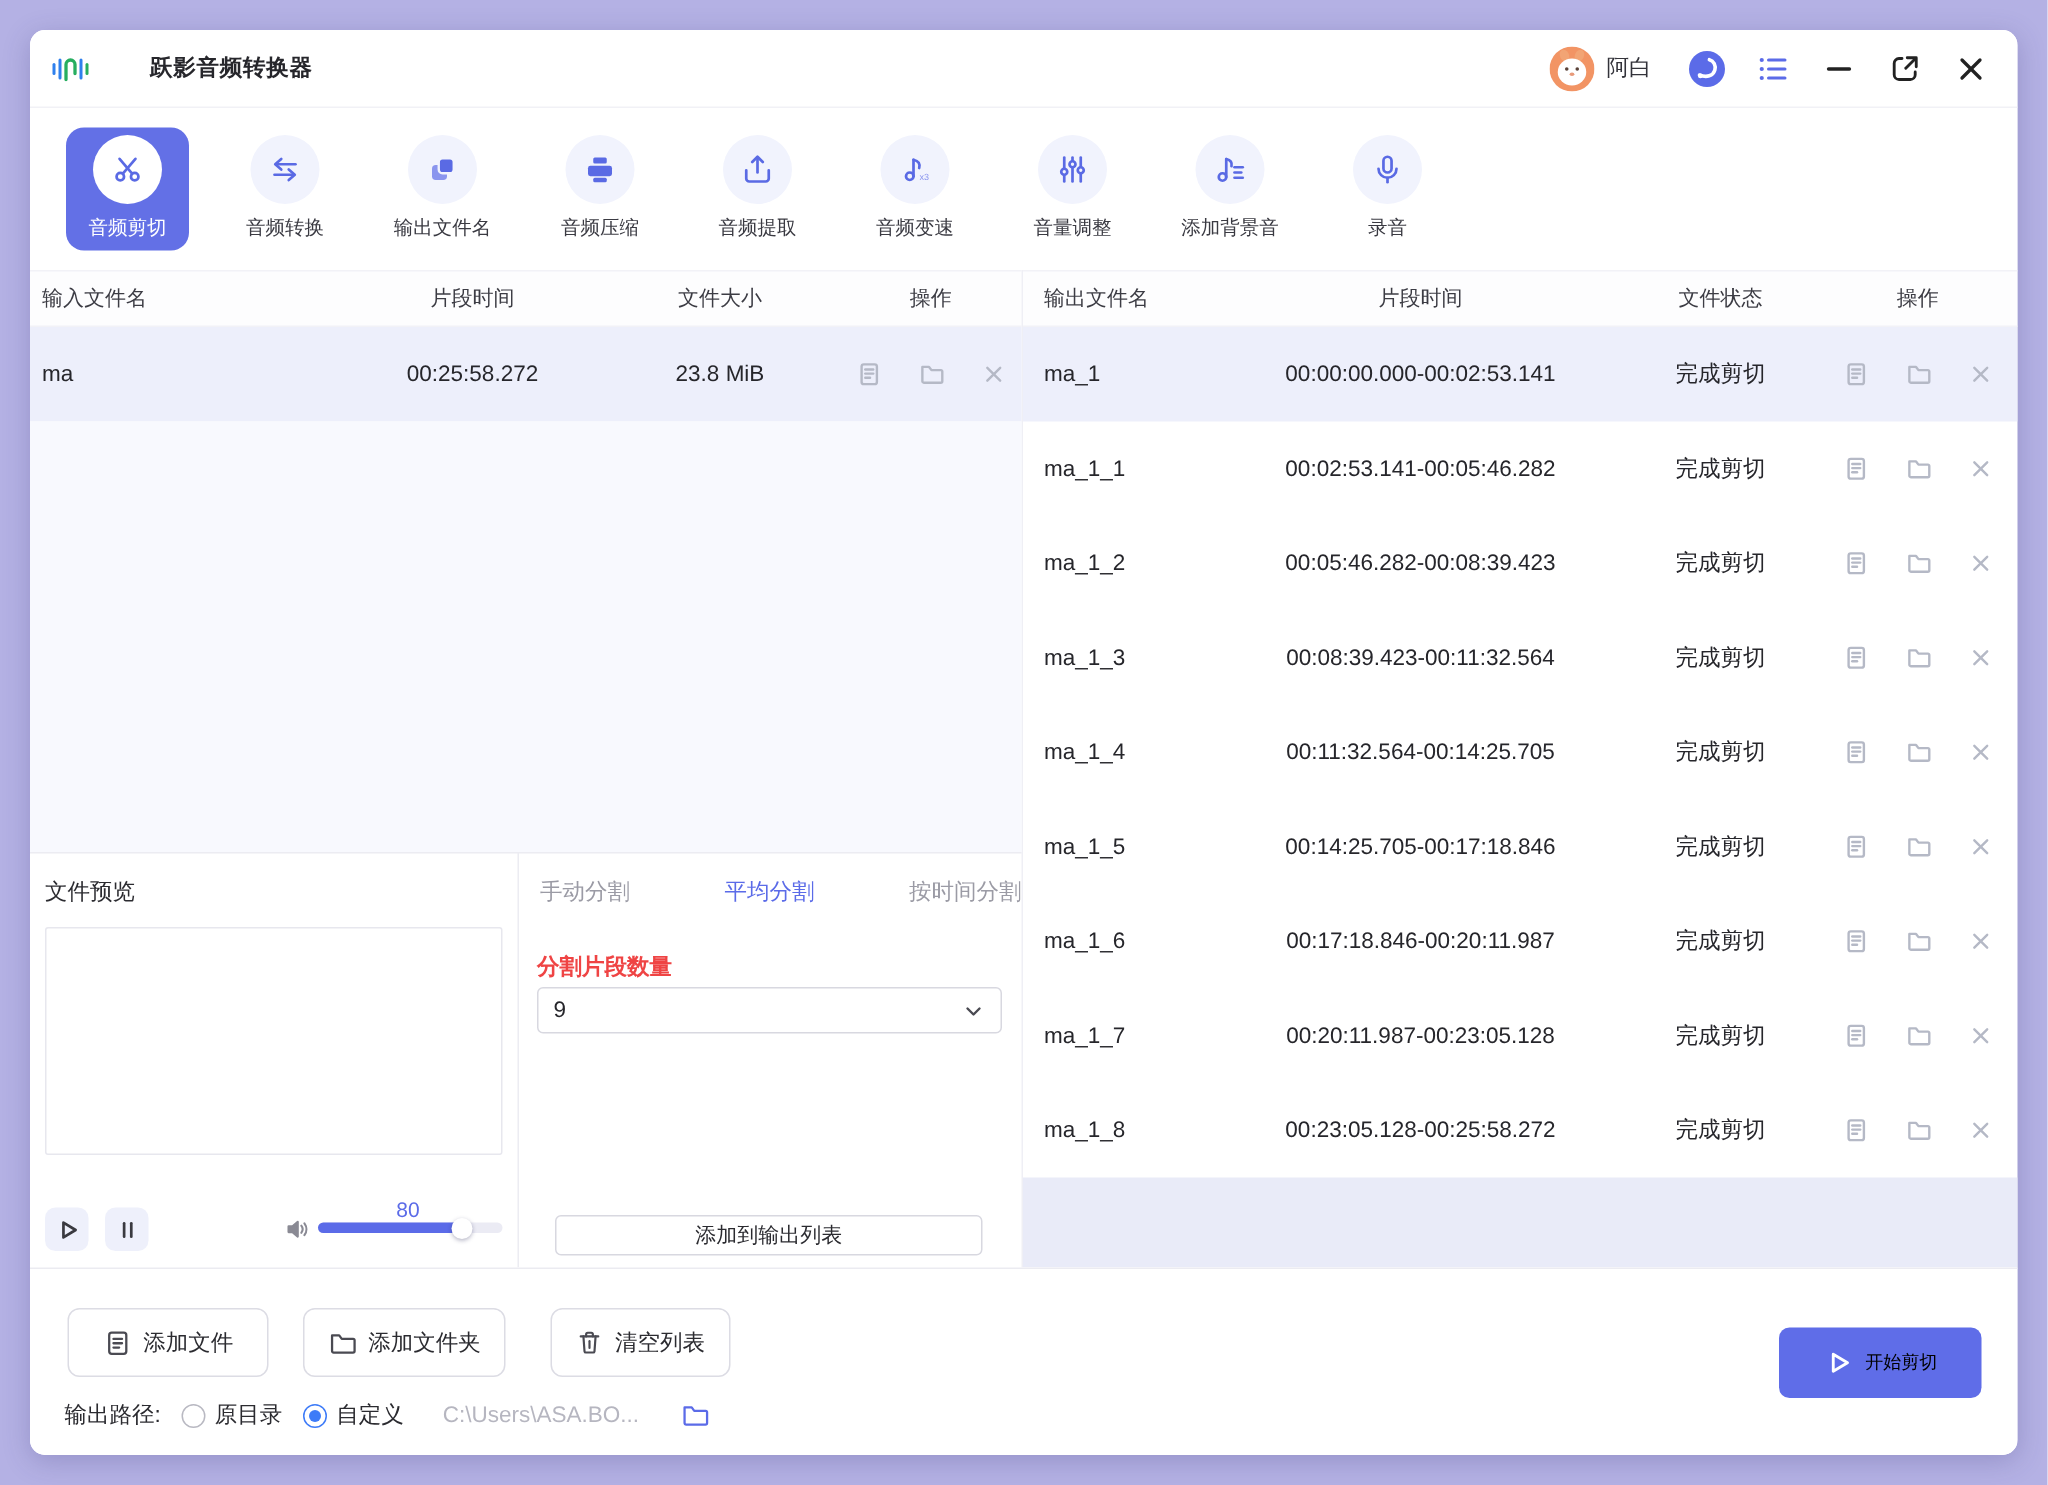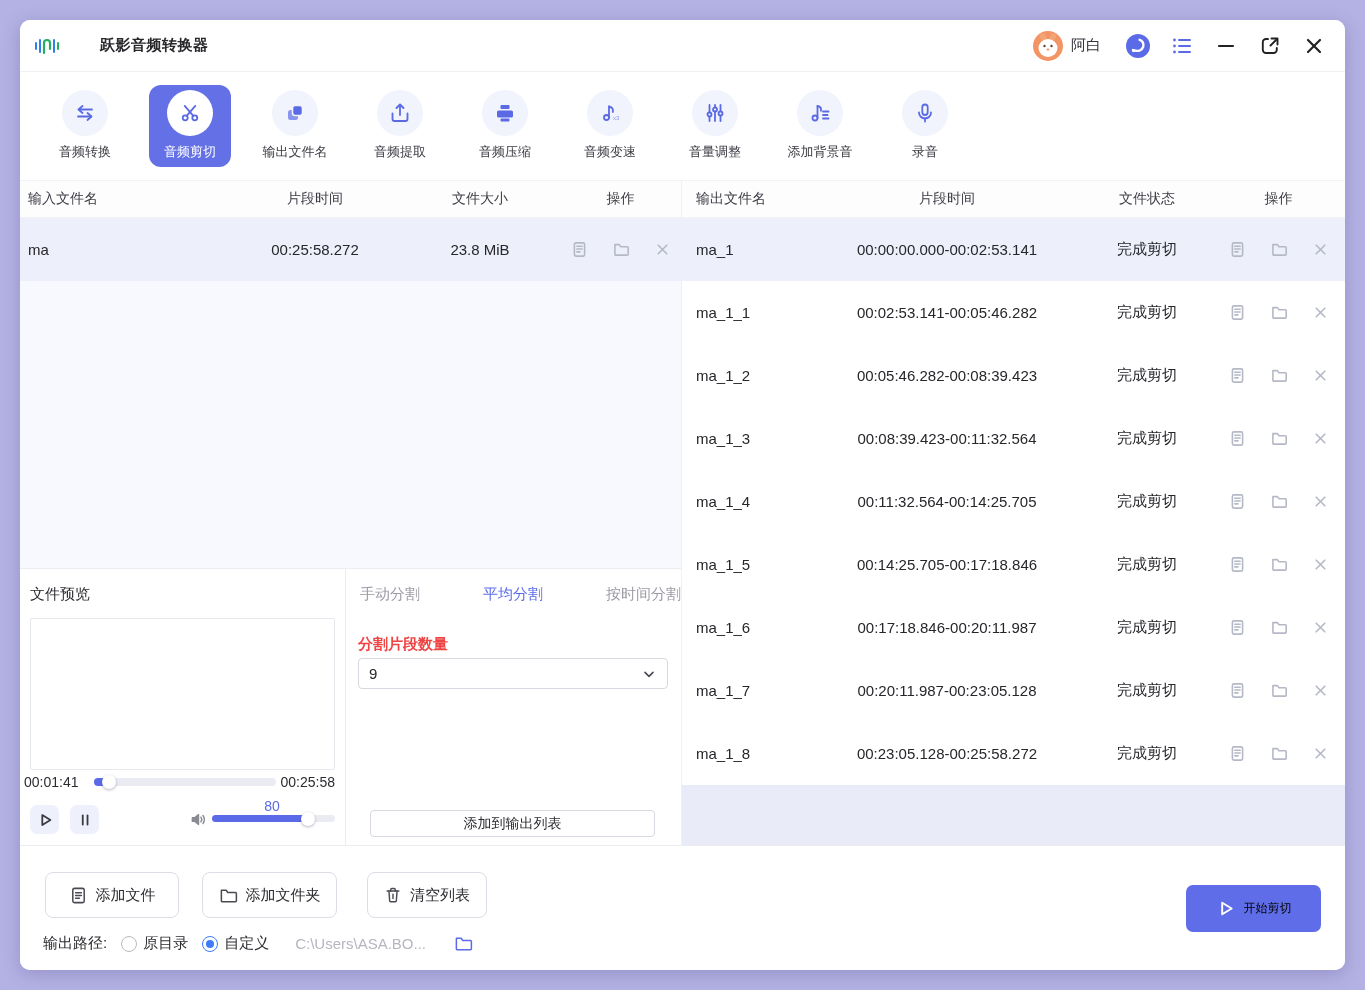--- a/index.html
+++ b/index.html
@@ -199,70 +199,70 @@
       <div class="tb-ico tb-gap">
         <svg width="22" height="22" viewBox="0 0 22 22" stroke="#222" stroke-width="2.2" stroke-linecap="round">
           <line x1="5" y1="5" x2="17" y2="17"></line>
             <line x1="17" y1="5" x2="5" y2="17"></line>
         </svg>
       </div>
     </div>
   </div>
 
   <div class="tabbar">
+    <div class="tab selected">
+      <div class="circ">
+        <svg class="ticon" width="24" height="24" viewBox="0 0 24 24">
+            <circle cx="7.2" cy="16.8" r="2.5"></circle>
+            <circle cx="16.8" cy="16.8" r="2.5"></circle>
+            <path d="M8.9 14.7 L17.3 4.9"></path>
+            <path d="M15.1 14.7 L6.7 4.9"></path>
+          </svg>
+      </div>
+      <span class="tlabel">音频剪切</span>
+    </div>
     <div class="tab">
       <div class="circ">
         <svg class="ticon" width="24" height="24" viewBox="0 0 24 24">
             <path d="M19 8.5 H6"></path>
             <path d="M9.5 5 L5.5 8.5 L9.5 12"></path>
             <path d="M5 15.5 H18"></path>
             <path d="M14.5 12 l4 3.5 -4 3.5"></path>
           </svg>
       </div>
       <span class="tlabel">音频转换</span>
     </div>
-    <div class="tab selected">
-      <div class="circ">
-        <svg class="ticon" width="24" height="24" viewBox="0 0 24 24">
-            <circle cx="7.2" cy="16.8" r="2.5"></circle>
-            <circle cx="16.8" cy="16.8" r="2.5"></circle>
-            <path d="M8.9 14.7 L17.3 4.9"></path>
-            <path d="M15.1 14.7 L6.7 4.9"></path>
-          </svg>
-      </div>
-      <span class="tlabel">音频剪切</span>
-    </div>
     <div class="tab">
       <div class="circ">
         <svg width="24" height="24" viewBox="0 0 24 24">
             <rect x="5" y="9" width="10" height="10" rx="2.5" fill="#8a95ee"></rect>
             <rect x="9.5" y="4.5" width="10" height="10" rx="2.5" fill="#5a6ae4" stroke="#f1f3fd" stroke-width="1.6"></rect>
           </svg>
       </div>
       <span class="tlabel">输出文件名</span>
+    </div>
+    <div class="tab">
+      <div class="circ">
+        <svg width="24" height="24" viewBox="0 0 24 24" fill="#5a6ae4">
+            <rect x="7.5" y="4" width="9" height="4" rx="1"></rect>
+            <rect x="4" y="9.5" width="16" height="7" rx="1.6"></rect>
+            <rect x="7.5" y="17.5" width="9" height="3" rx="1"></rect>
+          </svg>
+      </div>
+      <span class="tlabel">音频压缩</span>
     </div>
     <div class="tab">
       <div class="circ">
         <svg class="ticon" width="24" height="24" viewBox="0 0 24 24">
             <path d="M4.5 12.5 v5.5 a2 2 0 0 0 2 2 h11 a2 2 0 0 0 2 -2 v-5.5"></path>
             <path d="M12 14 V4"></path>
             <path d="M8.5 7 L12 3.5 L15.5 7"></path>
           </svg>
       </div>
       <span class="tlabel">音频提取</span>
-    </div>
-    <div class="tab">
-      <div class="circ">
-        <svg width="24" height="24" viewBox="0 0 24 24" fill="#5a6ae4">
-            <rect x="7.5" y="4" width="9" height="4" rx="1"></rect>
-            <rect x="4" y="9.5" width="16" height="7" rx="1.6"></rect>
-            <rect x="7.5" y="17.5" width="9" height="3" rx="1"></rect>
-          </svg>
-      </div>
-      <span class="tlabel">音频压缩</span>
     </div>
     <div class="tab">
       <div class="circ">
         <svg class="ticon" width="24" height="24" viewBox="0 0 24 24">
             <circle cx="8.5" cy="16.5" r="2.5"></circle>
             <path d="M11 16.5 V5.5"></path>
             <path d="M11 5.5 c3.5 .8 4.5 2.8 3.8 5.5"></path>
             <text x="15" y="19" font-size="6" fill="#8a95ee" stroke="none">x3</text>
           </svg>
       </div>
@@ -594,28 +594,20 @@
       </div>
     </div>
   <div class="right-fill"></div>
 
   <div class="hdiv"></div>
   <div class="vdiv2"></div>
 
   <div class="preview-title">文件预览</div>
   <div class="preview-box"></div>
 
-  <div class="prog-row">
-    <span class="time-cur">00:01:41</span>
-    <div class="slider prog-track">
-      <div class="fill" style="width: 8%;"></div>
-      <div class="knob" style="left: 8%;"></div>
-    </div>
-    <span class="time-tot">00:25:58</span>
-  </div>
 
   <div class="vol-label">80</div>
   <div class="ctrl-row">
     <div class="pbtn" style="left:0">
       <svg width="18" height="18" viewBox="0 0 20 20">
           <path d="M7 4.5 l9 5.5 -9 5.5 z"></path>
         </svg>
     </div>
     <div class="pbtn" style="left:40px">
       <svg width="18" height="18" viewBox="0 0 20 20" stroke-width="2.4">

